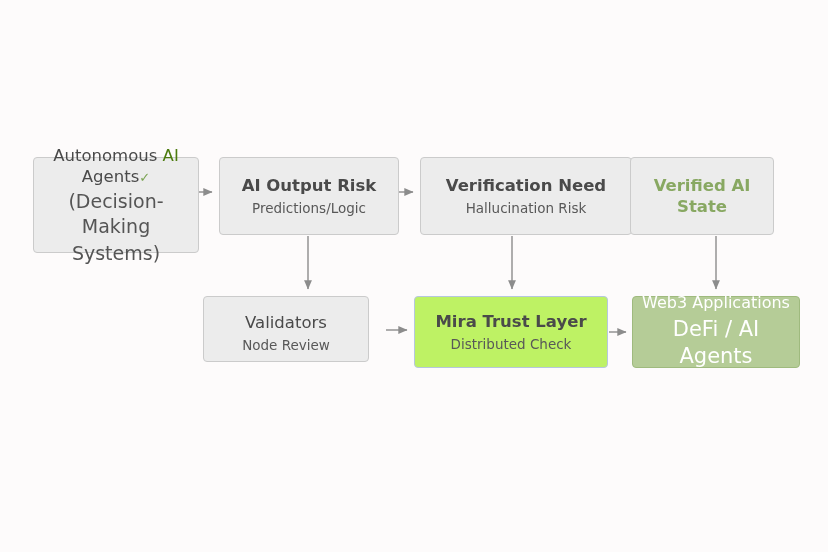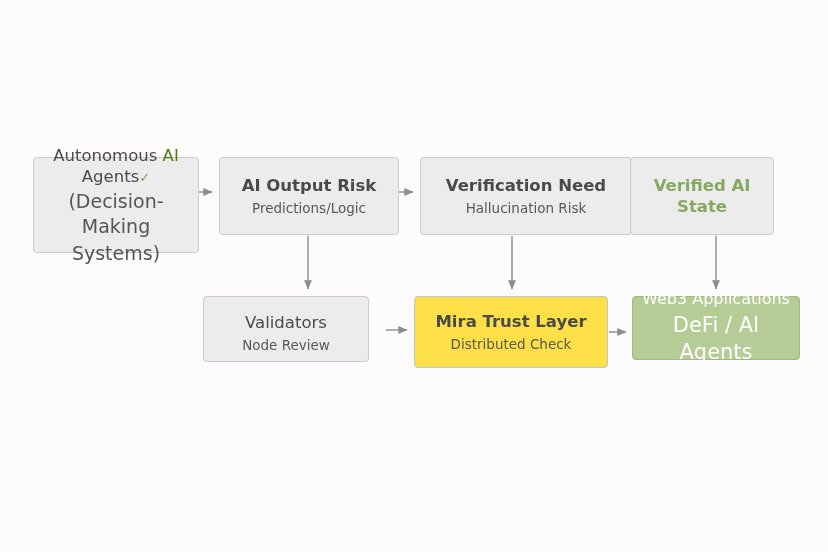--- a/index.html
+++ b/index.html
@@ -37,21 +37,21 @@
     justify-content: center;
     text-align: center;
     padding: 6px 8px;
     line-height: 1.30;
   }
   .node.gray {
     background: #ececec;
     border: 1px solid #cbcbcb;
   }
   .node.blue {
-    background: #fde047;
+    background: #bef264;
     border: 1px solid #b6c7de;
   }
   .node.green {
     background: #b5cc97;
     border: 1px solid #9fba7e;
   }
   .title {
     font-size: 16.5px;
     color: #4a4a4a;
   }
@@ -93,21 +93,21 @@
     font-size: 16px;
   }
 
   
   #node-autonomous-ai-agents { left: 33px;  top: 157px; width: 166px; height: 96px; }
   #node-ai-output-layer      { left: 219px; top: 157px; width: 180px; height: 78px; }
   #node-verification-need    { left: 420px; top: 157px; width: 212px; height: 78px; }
   #node-verified-ai-state    { left: 630px; top: 157px; width: 144px; height: 78px; }
   #node-validators           { left: 203px; top: 296px; width: 166px; height: 66px; justify-content: flex-end; }
   #node-mira-trust-layer     { left: 414px; top: 296px; width: 194px; height: 72px; }
-  #node-web3-applications    { left: 632px; top: 296px; width: 168px; height: 64px; }
+  #node-web3-applications    { left: 632px; top: 296px; width: 168px; height: 72px; }
 </style>
 </head>
 <body>
 
 <div id="canvas">
 
   <svg id="connectors" viewBox="0 0 828 552">
     <defs>
       <marker id="arrowhead" markerWidth="7" markerHeight="7" refX="6.2" refY="3.2" orient="auto" markerUnits="strokeWidth">
         <path d="M0,0.4 L6.6,3.2 L0,6.0 z" fill="#8c8c8c"></path>

